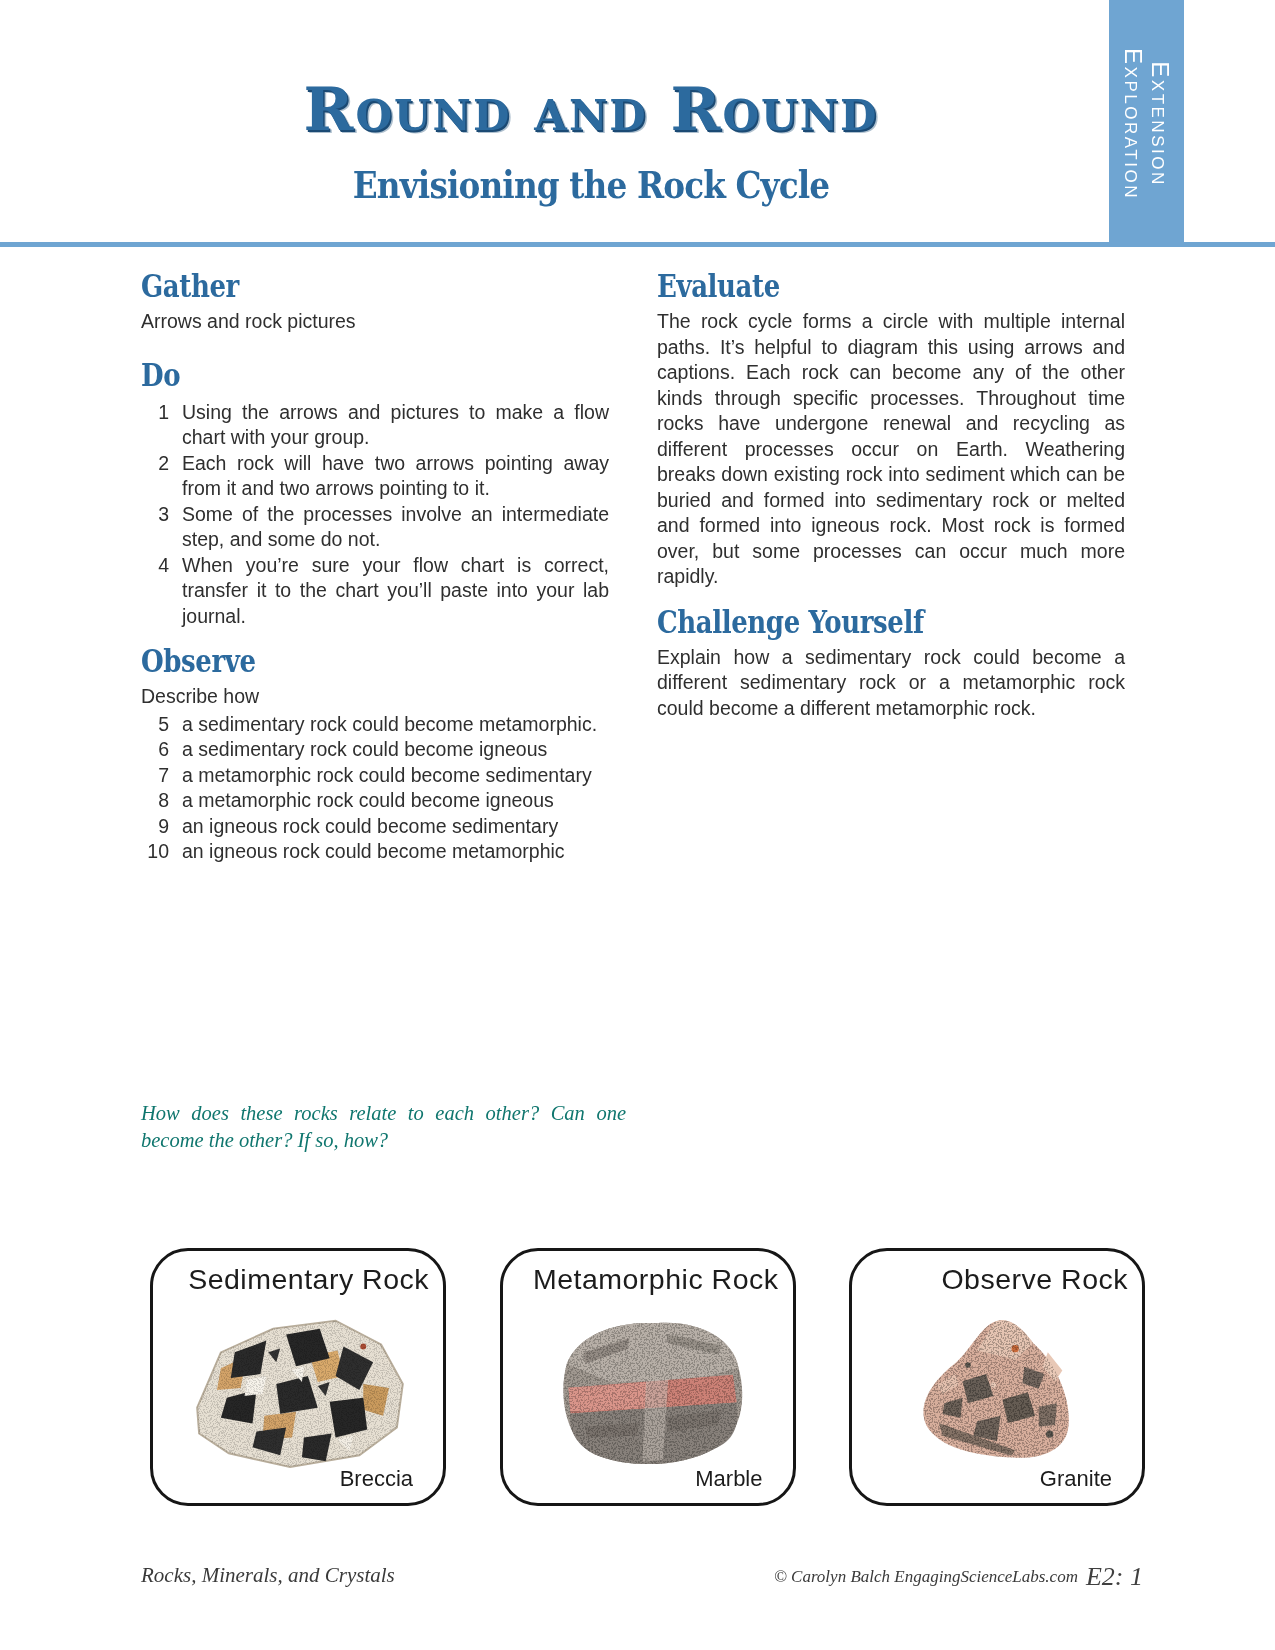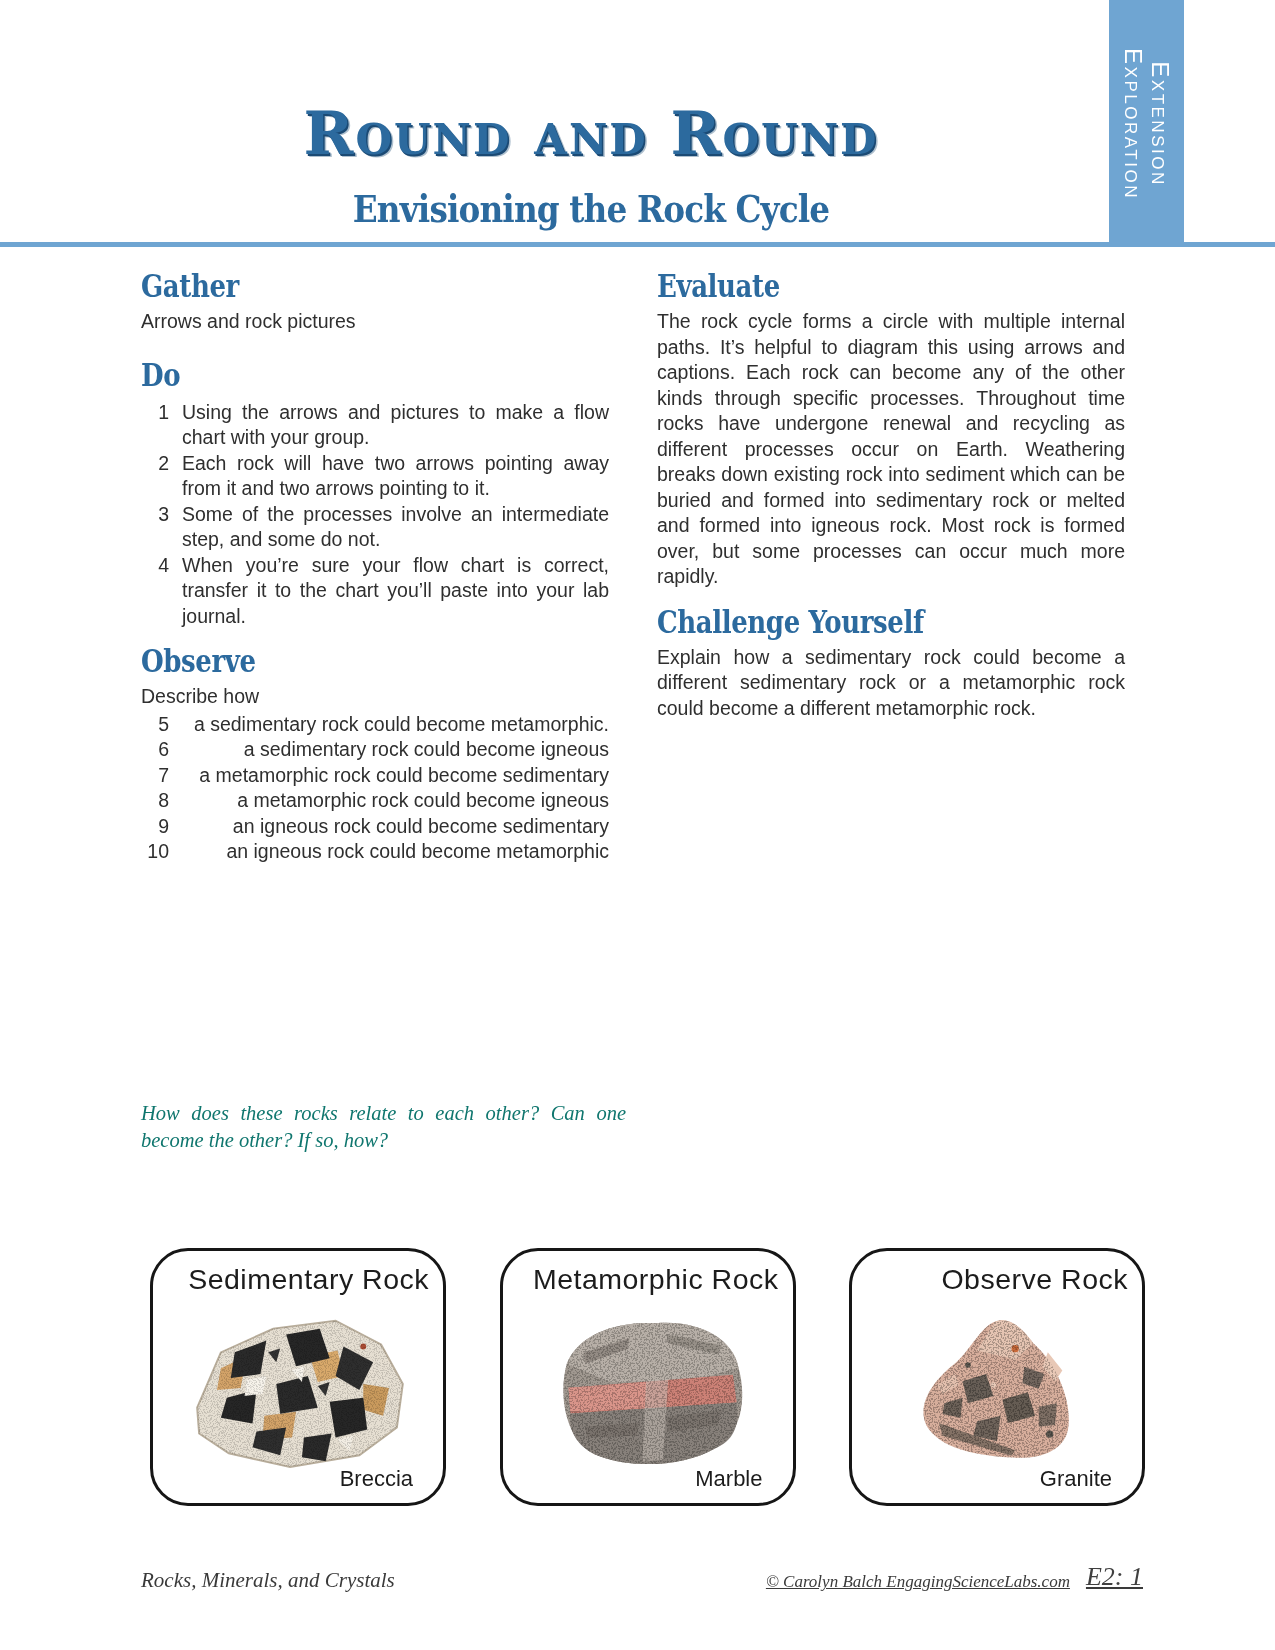--- a/index.html
+++ b/index.html
@@ -8,21 +8,21 @@
     --body-text:#2f2f2f;
   }
   *{box-sizing:border-box;}
   html,body{margin:0;padding:0;}
   body{
     width:1275px;height:1650px;position:relative;background:#ffffff;
     font-family:"Liberation Sans",sans-serif;color:var(--body-text);
     overflow:hidden;
   }
   
-  .title-block{position:absolute;top:100px;left:0;width:1182px;text-align:center;}
+  .title-block{position:absolute;top:76px;left:0;width:1182px;text-align:center;}
   .main-title{
     margin:0;font-family:"DejaVu Serif",serif;font-weight:700;
     font-variant:small-caps;font-size:60px;line-height:66px;letter-spacing:2px;
     color:var(--heading-blue);
     text-shadow:1.5px 1.5px 0 #1b4a74, 3px 3px 0 rgba(27,74,116,.35);
   }
   .sub-title{
     margin:4px 0 0;font-family:"DejaVu Serif",serif;font-weight:700;
     font-size:38px;line-height:42px;color:var(--heading-blue);
     display:inline-block;transform:scaleX(.86);transform-origin:center;
@@ -54,21 +54,21 @@
     letter-spacing:-.5px;white-space:nowrap;
   }
   .sec{margin:0 0 14px;}
   .sec.tight{margin-bottom:22px;}
   .sec p{margin:0;font-size:19.5px;line-height:25.5px;}
   .sec p.justify{text-align:justify;}
   .num-list{margin:2px 0 0;}
   .li{display:flex;gap:13px;font-size:19.5px;line-height:25.5px;}
   .li .num{flex:none;width:28px;text-align:right;}
   .li .txt{flex:1;text-align:justify;}
-  .li .txt.noj{text-align:right;}
+  .li .txt.noj{text-align:left;}
   
   .caption{
     position:absolute;top:1100px;left:141px;width:485px;
     font-family:"Liberation Serif",serif;font-style:italic;
     font-size:20.5px;line-height:27px;color:#0f766e;text-align:justify;
   }
   
   .cards{
     position:absolute;top:1248px;left:150px;width:995px;
     display:flex;justify-content:space-between;
@@ -85,21 +85,21 @@
   .card-label{
     position:absolute;bottom:11px;right:30px;font-size:22px;color:#1c1c1c;
   }
   
   .footer{
     position:absolute;top:1562px;left:141px;width:1002px;
     display:flex;justify-content:space-between;align-items:baseline;
     font-family:"Liberation Serif",serif;font-style:italic;color:#3a3a3a;
   }
   .footer .series{font-size:21px;}
-  .footer .right{display:flex;align-items:flex-end;gap:16px;text-decoration:underline;}
+  .footer .right{display:flex;align-items:center;gap:8px;}
   .footer .copyright{font-size:17px;}
   .footer .pagenum{font-size:26px;color:#404040;}
   .defs-holder{position:absolute;width:0;height:0;overflow:hidden;}
 </style>
 </head>
 <body>
 
 <svg class="defs-holder" aria-hidden="true">
   <defs>
     <filter id="speck" x="-5%" y="-5%" width="110%" height="110%">

